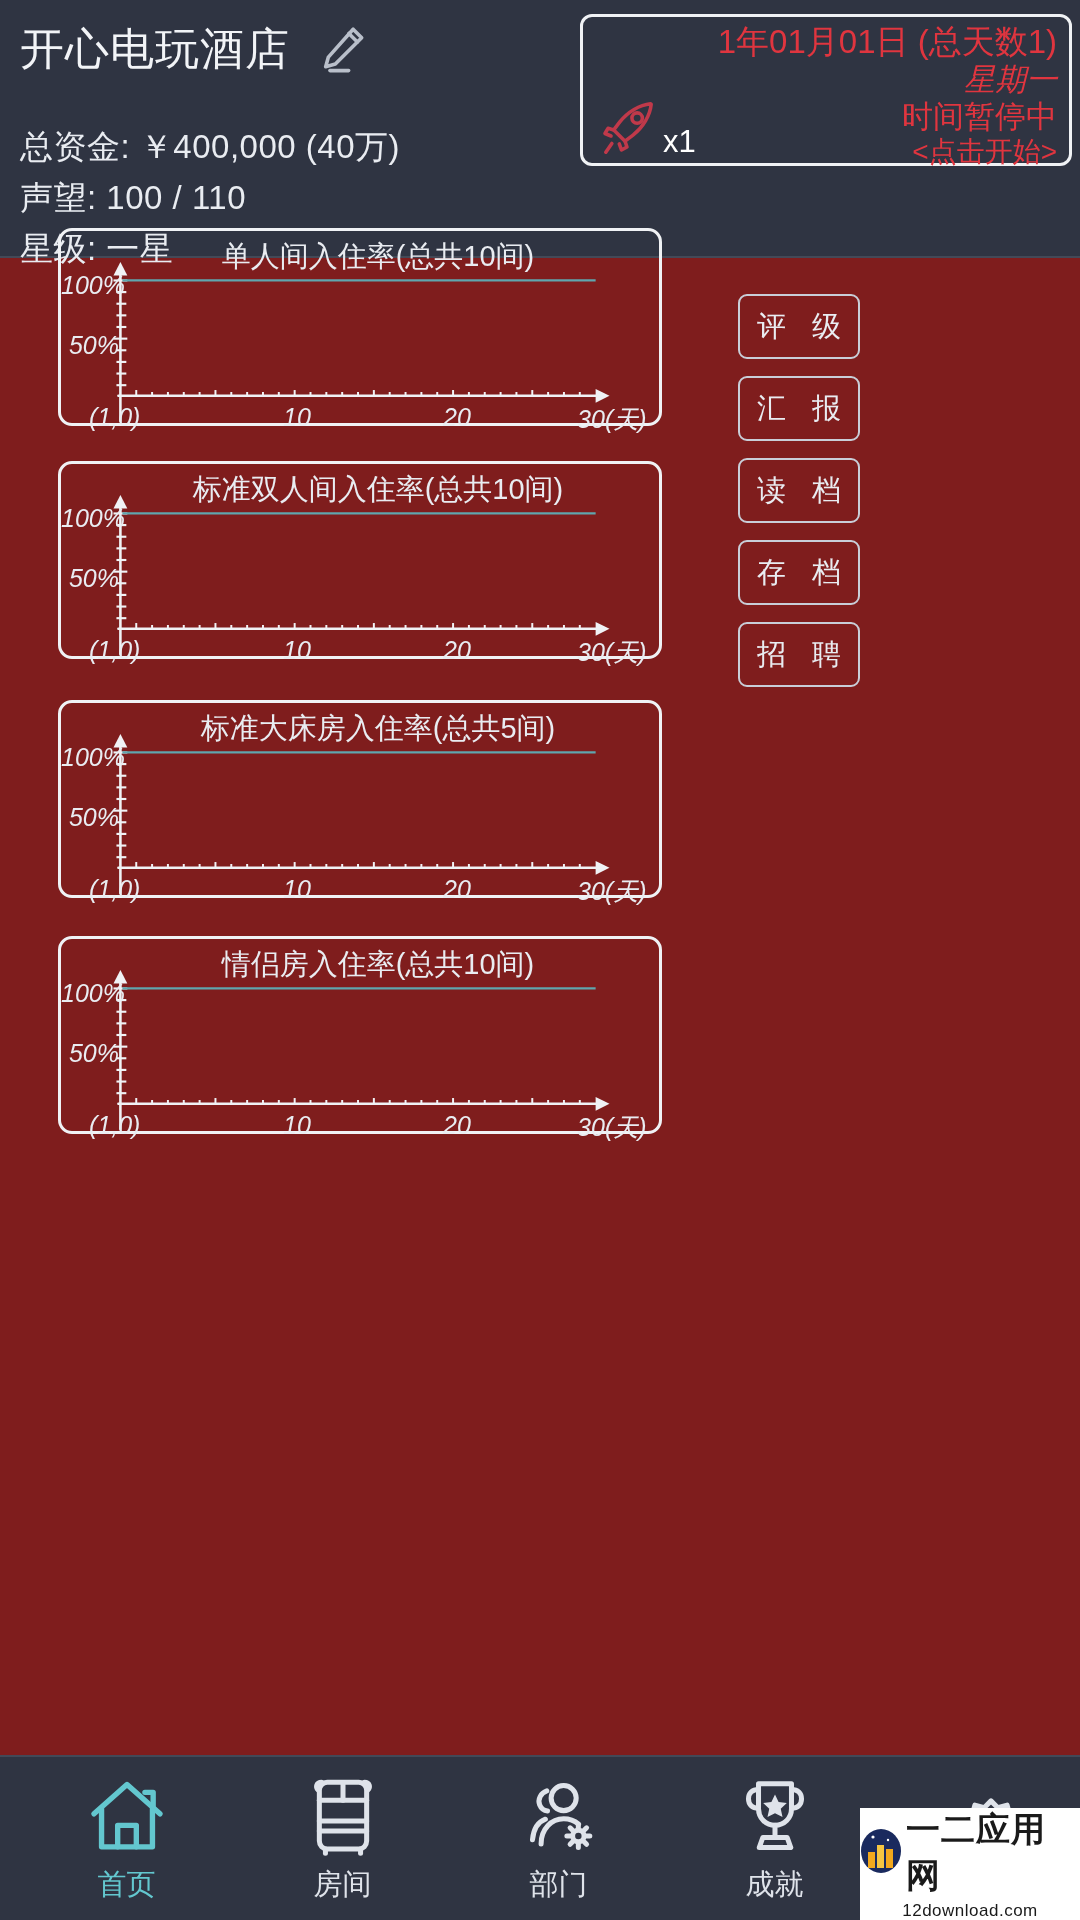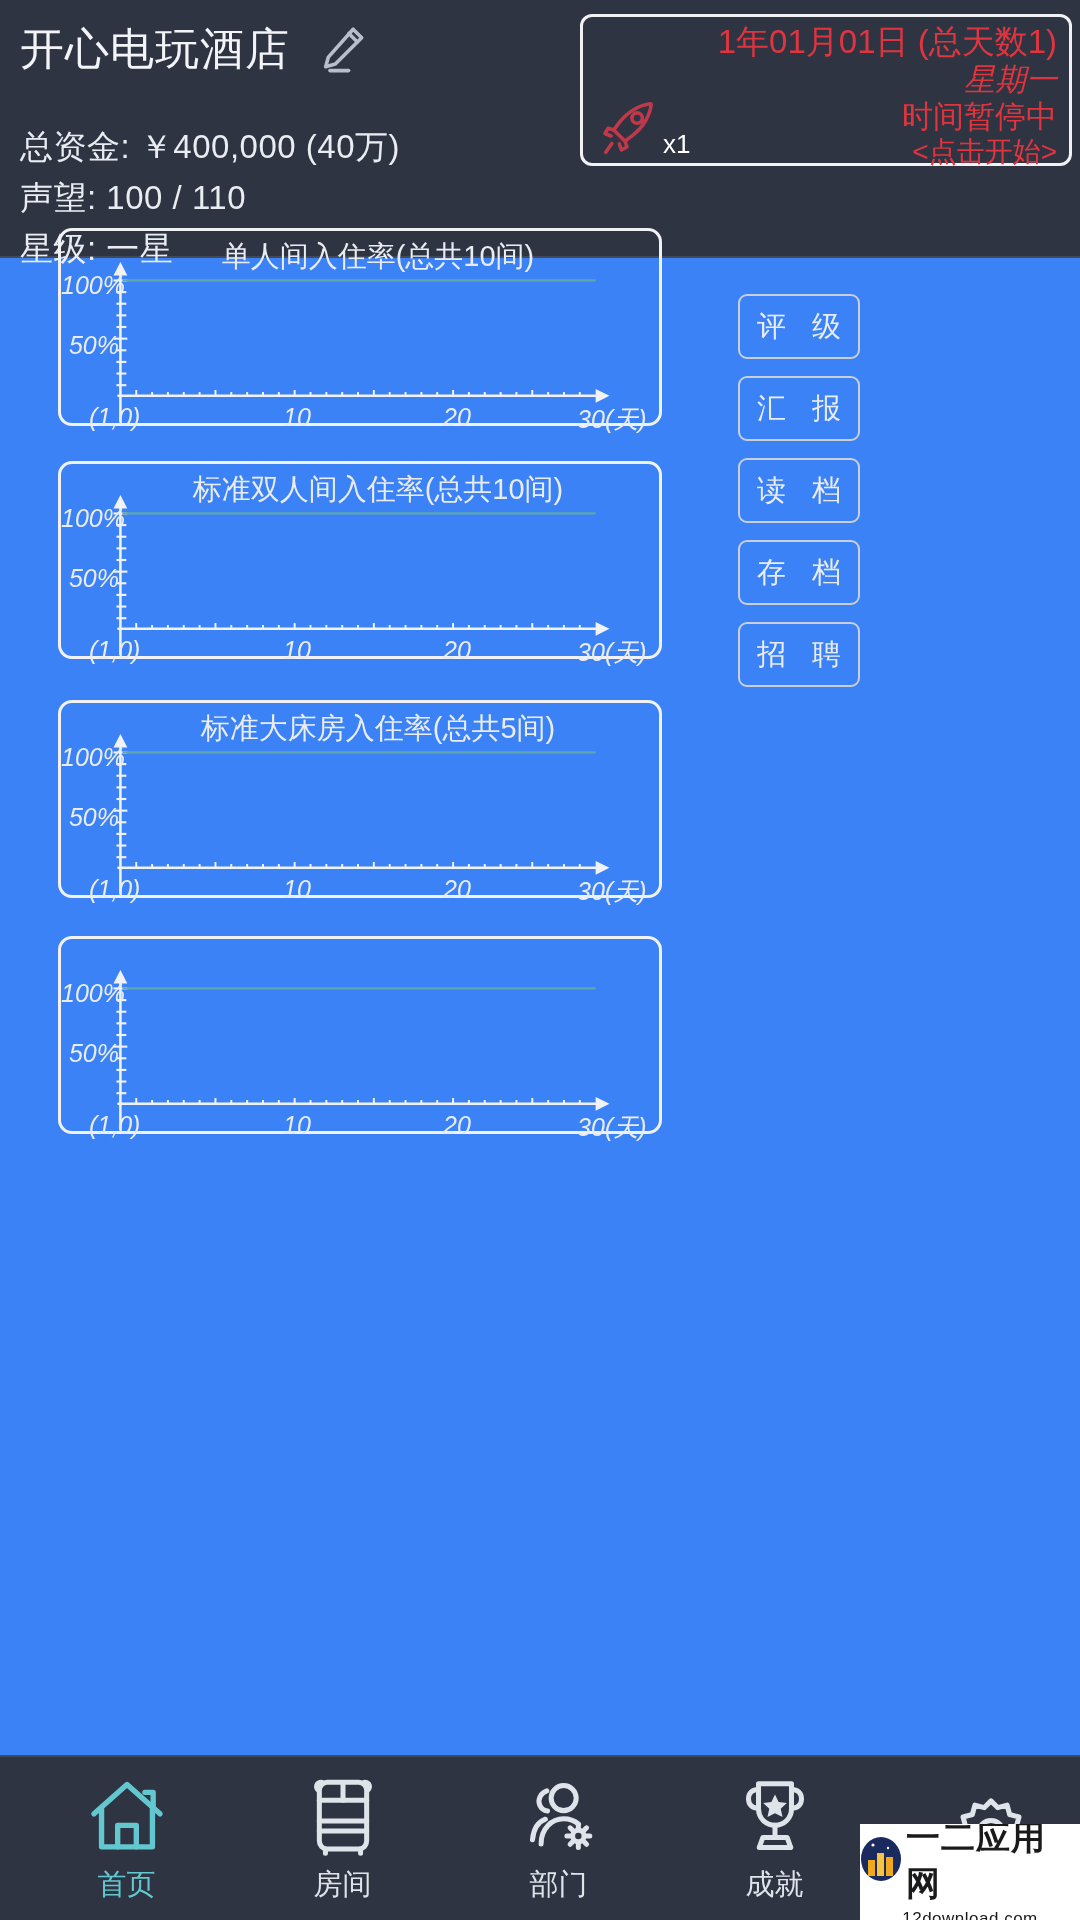--- a/index.html
+++ b/index.html
@@ -2,21 +2,21 @@
 <html><head>
 <meta charset="utf-8">
 <style>
   * { box-sizing: border-box; margin: 0; padding: 0; }
   html, body {
     width: 1080px; height: 1920px;
     background: #373c4a;
     font-family: "Liberation Sans", "DejaVu Sans", sans-serif;
     overflow: hidden;
   }
-  #app { position: relative; width: 1080px; height: 1920px; background: #3b82f6; }
+  #app { position: relative; width: 1080px; height: 1920px; background: #7f1d1d; }
 
   
   .header {
     position: absolute; left: 0; top: 0; width: 1080px; height: 258px;
     background: #2f3442;
     border-bottom: 2px solid #434957;
   }
   .hotel-row {
     position: absolute; left: 20px; top: 22px;
     display: flex; align-items: center; gap: 26px;
@@ -40,21 +40,21 @@
   }
   .date-l1 { font-size: 33px; white-space: nowrap; }
   .date-l2 { font-size: 31px; font-style: italic; }
   .date-l3 { font-size: 31px; }
   .date-l4 { font-size: 28px; }
   .rocket-wrap {
     position: absolute; left: 14px; bottom: 2px;
     display: flex; align-items: flex-end; gap: 0px;
   }
   .rocket-icon { width: 66px; height: 66px; display: block; }
-  .rocket-mult { color: #ffffff; font-size: 26px; line-height: 1; padding-bottom: 4px; text-align: right; }
+  .rocket-mult { color: #ffffff; font-size: 31px; line-height: 1; padding-bottom: 4px; text-align: right; }
 
   
   .chart-card {
     position: absolute; left: 58px; width: 604px; height: 198px;
     border: 3px solid #f0f2f5; border-radius: 14px;
     background: transparent;
   }
   .chart-title {
     position: absolute; left: 0; right: 0; top: 6px;
     text-align: center; color: #e9ecf1; font-size: 29px; padding-left: 36px;
@@ -84,21 +84,21 @@
     gap: 6px;
     margin-left: 37px;
   }
   .nav-icon { width: 86px; height: 86px; display: block; }
   .nav-label { font-size: 29px; color: #dfe3ea; }
   .nav-item.active .nav-label { color: #63c7cf; }
 
   
   .watermark {
     position: absolute; right: 0px; bottom: 0px;
-    width: 220px; height: 96px; background: #ffffff;
+    width: 220px; height: 112px; background: #ffffff;
     display: flex; align-items: center; justify-content: center;
     flex-direction: column; overflow: hidden;
   }
   .wm-top { display: flex; align-items: center; gap: 4px; }
   .wm-text { font-size: 34px; color: #1a1a1a; font-weight: bold; letter-spacing: 1px;
              font-family: "Liberation Serif", "DejaVu Serif", serif; }
   .wm-url { font-size: 17px; color: #1a1a1a; letter-spacing: 0.5px; margin-top: 2px; }
 </style>
 </head>
 <body>
@@ -324,20 +324,21 @@
     </svg>
     <div style="position:absolute;left:0px;top:40px;width:58px;text-align:right;font-style:italic;font-size:25px;color:#e9ecf1;">100%</div>
     <div style="position:absolute;left:0px;top:100px;width:58px;text-align:right;font-style:italic;font-size:25px;color:#e9ecf1;">50%</div>
     <div style="position:absolute;left:28px;top:172px;font-style:italic;font-size:25px;color:#e9ecf1;">(1,0)</div>
     <div style="position:absolute;left:222px;top:172px;font-style:italic;font-size:25px;color:#e9ecf1;">10</div>
     <div style="position:absolute;left:382px;top:172px;font-style:italic;font-size:25px;color:#e9ecf1;">20</div>
     <div style="position:absolute;left:516px;top:172px;font-style:italic;font-size:25px;color:#e9ecf1;white-space:nowrap;">30(天)</div>
   </div>
 
   <div class="chart-card" style="top:936px;">
+    <div class="chart-title">情侣房入住率(总共10间)</div>
     <svg class="chart-svg" viewBox="0 0 604 198" preserveAspectRatio="none">
       <g stroke="#f0f2f5" stroke-width="2.6" fill="none" stroke-linecap="round">
         <line x1="60" y1="196" x2="60" y2="38"></line>
         <path d="M53 46 L60 32 L67 46" fill="#f0f2f5" stroke="none"></path>
         <line x1="58" y1="170" x2="546" y2="170"></line>
         <path d="M540 163 L554 170 L540 177" fill="#f0f2f5" stroke="none"></path>
       </g>
       <g stroke="#f0f2f5" stroke-width="2.2">
         <line x1="53" y1="51" x2="67" y2="51"></line>
         <line x1="56" y1="63" x2="66" y2="63"></line>

